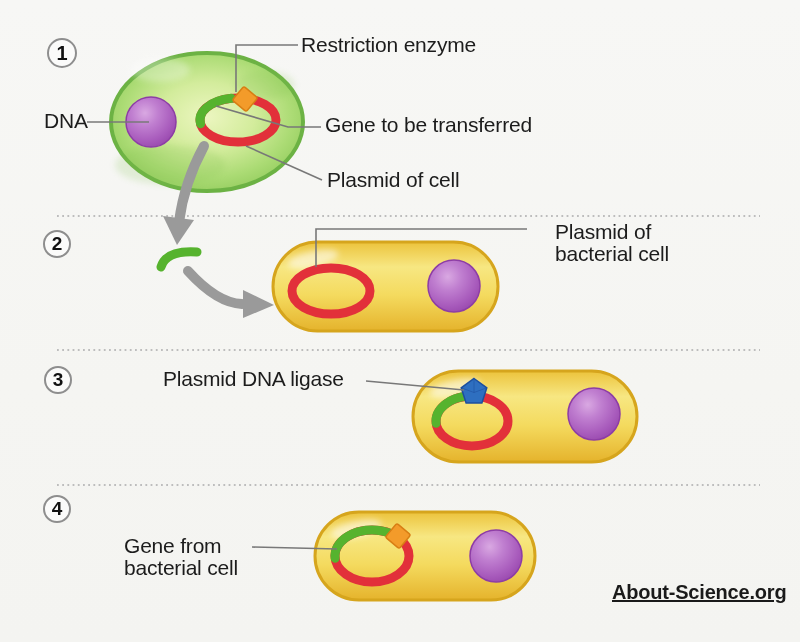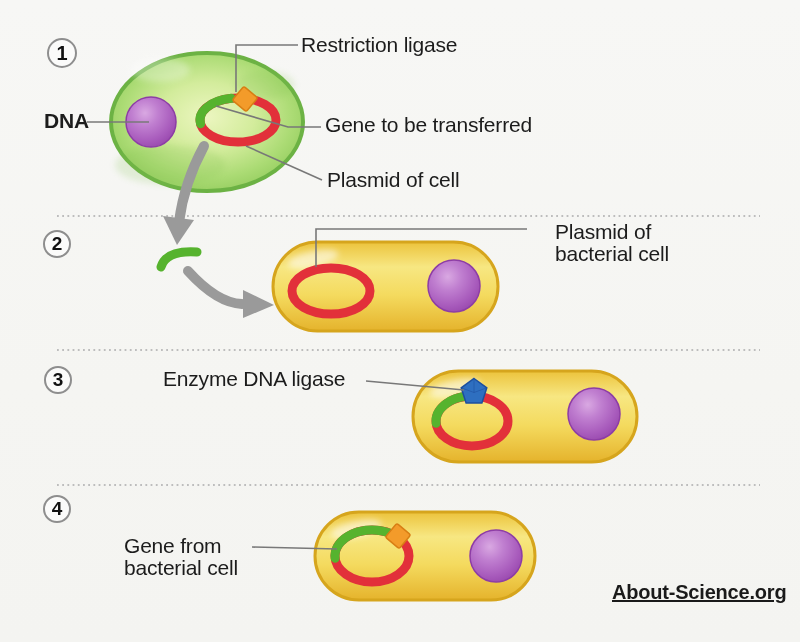--- a/index.html
+++ b/index.html
@@ -15,21 +15,21 @@
   }
   svg.diagram{position:absolute;left:0;top:0;}
   .lbl{
     position:absolute;
     font-size:21px;line-height:22px;
     color:#1c1c1c;
     letter-spacing:-0.2px;
     white-space:nowrap;
   }
   .lbl .line{display:block;}
-  .bold{font-weight:bold;}
+  .bold{font-weight:normal;}
   .badge{
     position:absolute;
     width:28px;height:28px;
     border:2px solid #8e8e8e;border-radius:50%;
     background:#fbfbfa;
     display:flex;align-items:center;justify-content:center;
     font-size:19px;font-weight:bold;color:#111;
     box-sizing:border-box;
   }
   .badge.big{width:30px;height:30px;font-size:20px;}
@@ -148,30 +148,30 @@
     <span>2</span>
   </div>
   <div class="badge" style="left:44px;top:366px;">
     <span>3</span>
   </div>
   <div class="badge" style="left:43px;top:495px;">
     <span>4</span>
   </div>
 
   <div class="lbl bold" style="left:44px;top:110px;">DNA</div>
-  <div class="lbl" style="left:301px;top:34px;">Restriction ligase</div>
+  <div class="lbl" style="left:301px;top:34px;">Restriction enzyme</div>
   <div class="lbl" style="left:327px;top:169px;">Plasmid of cell</div>
   <div class="lbl" style="left:325px;top:114px;">Gene to be transferred</div>
 
   <div class="lbl" style="left:531px;top:221px;margin-left:24px;">
     <span class="line">Plasmid of</span>
     <span class="line">bacterial cell</span>
   </div>
 
-  <div class="lbl" style="left:163px;top:368px;">Enzyme DNA ligase</div>
+  <div class="lbl" style="left:163px;top:368px;">Plasmid DNA ligase</div>
 
   <div class="lbl" style="left:124px;top:535px;">
     <span class="line">Gene from</span>
     <span class="line">bacterial cell</span>
   </div>
 
   <div class="watermark">About-Science.org</div>
 
 </div>
 

